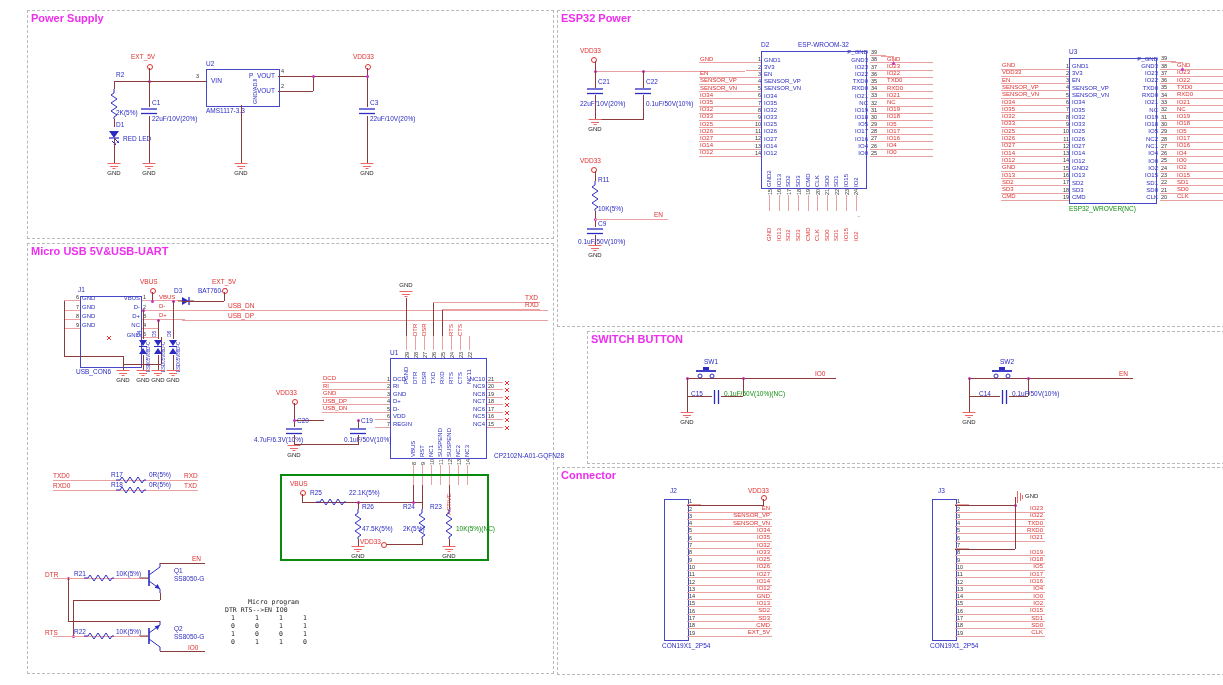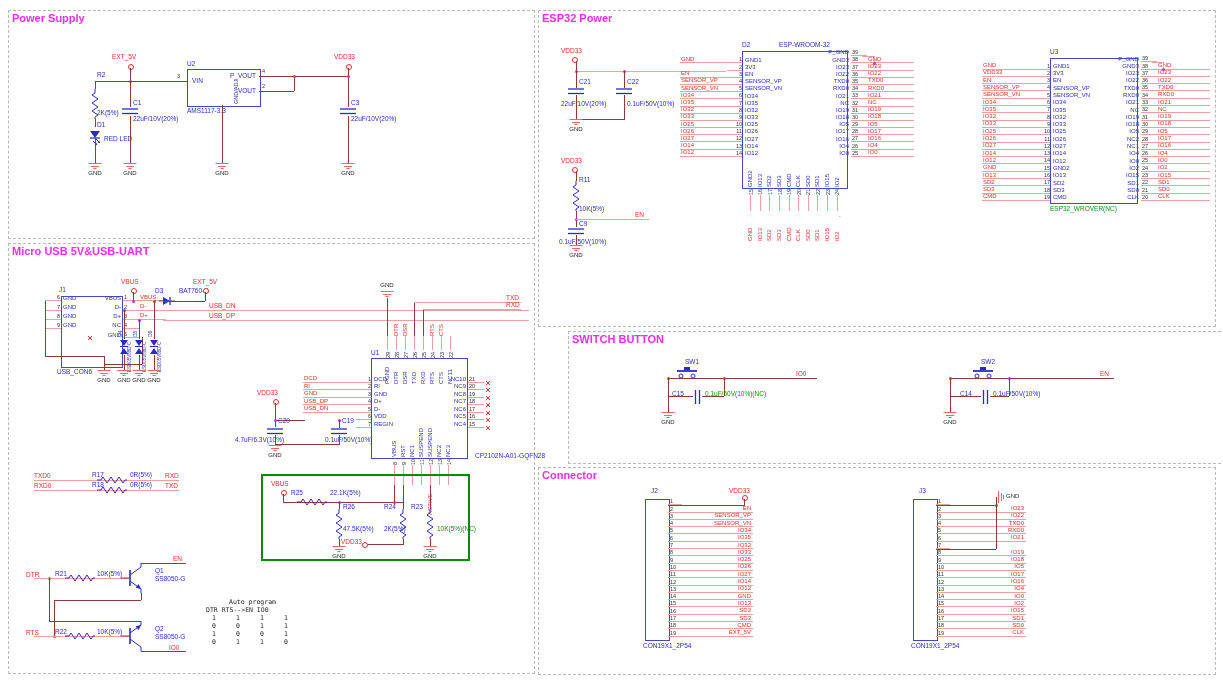--- a/index.html
+++ b/index.html
@@ -1,17 +1,17 @@
 <!DOCTYPE html>
 <html><head>
 <meta charset="utf-8">
 <style>
   html,body{margin:0;padding:0;background:#fff;font-family:"Liberation Sans",sans-serif;}
   #screen{position:relative;width:1223px;height:685px;background:#fff;overflow:hidden;}
-  .panel{position:absolute;border:1px dashed #b9b9b9;background:#fff;}
+  .panel{position:absolute;border:1px dashed #b9b9b9;background:#fff;margin-left:19px;}
   .ptitle{position:absolute;left:3px;top:1px;font-size:11px;font-weight:bold;color:#ef2fef;white-space:nowrap;}
   .nl{position:absolute;font-size:6.5px;line-height:7px;color:#e03030;white-space:nowrap;}
   .bl{position:absolute;font-size:6.5px;line-height:7px;color:#2b2bc4;white-space:nowrap;}
   .gl{position:absolute;font-size:6.5px;line-height:7px;color:#0f8f0f;white-space:nowrap;}
   .kl{position:absolute;font-size:6.5px;line-height:7px;color:#222;white-space:nowrap;}
   .num{position:absolute;font-size:5.5px;line-height:6px;color:#333;white-space:nowrap;}
   .wh{position:absolute;height:1px;background:#8a3c3c;}
   .wv{position:absolute;width:1px;background:#8a3c3c;}
   .wp{background:#eaa1a1;}
   .dot{position:absolute;width:3px;height:3px;border-radius:50%;background:#cc2fcc;margin:-1px 0 0 -1px;}
@@ -684,21 +684,21 @@
         <line x1="20" y1="4" x2="20" y2="0" stroke="#2b2bc4"></line>
       <line x1="9" y1="18" x2="20" y2="26" stroke="#2b2bc4"></line>
         <line x1="20" y1="26" x2="20" y2="30" stroke="#2b2bc4"></line>
       <polygon points="20,26 14.6,24.8 17.6,21" fill="#2b2bc4"></polygon>
     </svg>
     <span class="bl" style="left:146px;top:381px;">Q2</span>
     <span class="bl" style="left:146px;top:389px;">SS8050-G</span>
     <i class="wh" style="left:132px;top:407px;width:45px;"></i>
     <span class="nl" style="left:160px;top:400px;">IO0</span>
 
-    <span class="ap" style="left:220px;top:354px;font-size:6.5px;">Auto program</span>
+    <span class="ap" style="left:220px;top:354px;font-size:6.5px;">Micro program</span>
     <span class="ap" style="left:197px;top:362px;font-size:6.5px;">DTR RTS--&gt;EN IO0</span>
     <div class="ap" style="left:193px;top:370px;">
       <div class="aprow">
           <span class="apc">1</span>
           <span class="apc">1</span>
           <span class="apc">1</span>
           <span class="apc">1</span>
         </div>
       <div class="aprow">
           <span class="apc">0</span>

